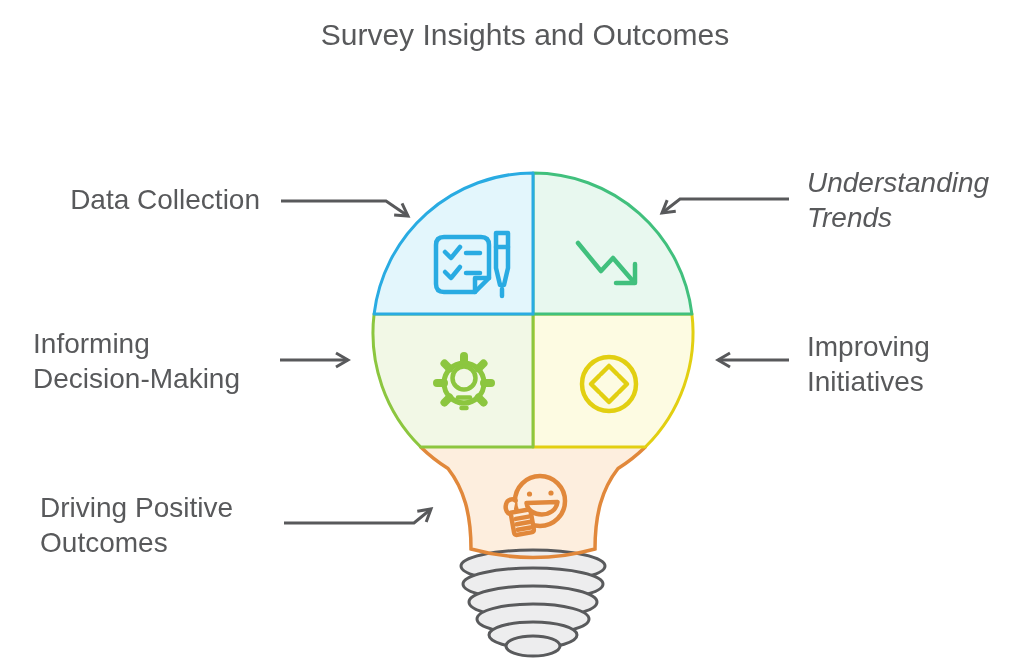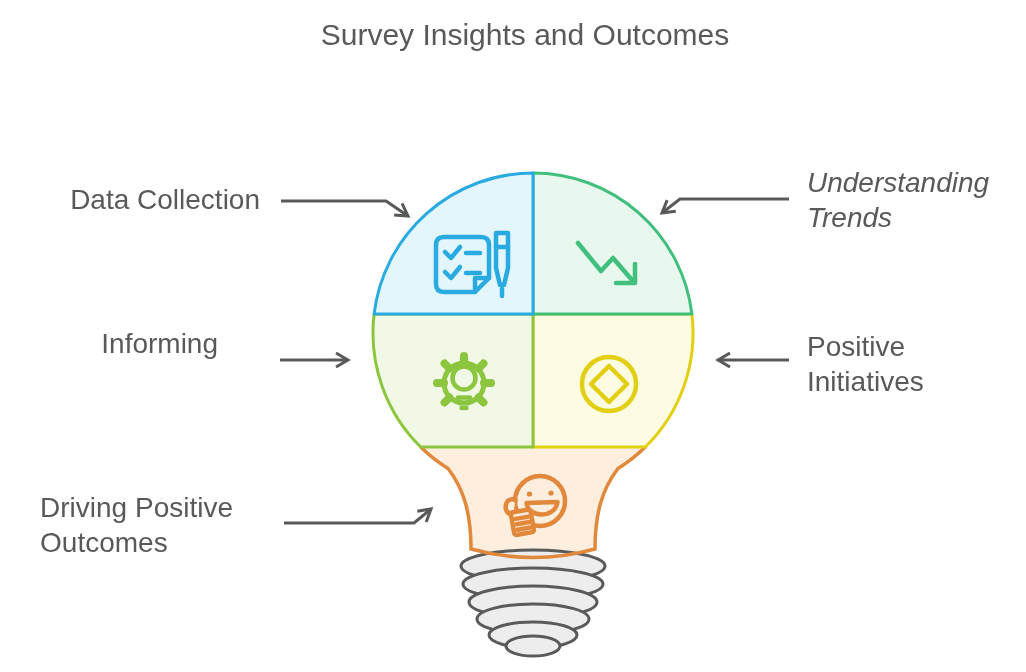--- a/index.html
+++ b/index.html
@@ -5,44 +5,45 @@
   html,body{margin:0;padding:0;background:#fff;}
   #canvas{position:relative;width:1026px;height:672px;background:#fff;overflow:hidden;
           font-family:"Liberation Sans",sans-serif;color:#58595b;margin-left:12px;}
   .title{position:absolute;left:0;right:0;top:18px;text-align:center;
          font-size:30px;font-weight:400;}
   .label{position:absolute;font-size:28px;line-height:35px;font-weight:400;}
   .label .line{white-space:nowrap;}
   .label.align-right{text-align:left;}
   #lbl-dc{right:778px;top:182px;}
   #lbl-ut{left:795px;top:165px;font-style:italic;}
-  #lbl-idm{right:820px;top:326px;}
+  #lbl-idm{right:798px;top:326px;}
   #lbl-ii{left:795px;top:329px;}
   #lbl-dpo{right:805px;top:490px;}
   #diagram{position:absolute;left:0;top:0;}
 </style>
 </head>
 <body>
 
 <div id="canvas" style="background: rgb(255, 255, 255); color: rgb(88, 89, 91);">
 
   <div class="title">Survey Insights and Outcomes</div>
 
   <div id="lbl-dc" class="label align-right">
     <div class="line">Data Collection</div>
   </div>
   <div id="lbl-ut" class="label">
     <div class="line">Understanding</div>
     <div class="line">Trends</div>
   </div>
   <div id="lbl-idm" class="label align-right">
     <div class="line">Informing</div>
+    <div class="line">Decision-Making</div>
   </div>
   <div id="lbl-ii" class="label">
-    <div class="line">Positive</div>
+    <div class="line">Improving</div>
     <div class="line">Initiatives</div>
   </div>
   <div id="lbl-dpo" class="label align-right">
     <div class="line">Driving Positive</div>
     <div class="line">Outcomes</div>
   </div>
 
   <svg id="diagram" width="1026" height="672" viewBox="0 0 1026 672">
     <defs>
       <marker id="ah" viewBox="0 0 20 20" refX="16" refY="10" markerWidth="20" markerHeight="20" orient="auto" markerUnits="userSpaceOnUse">

